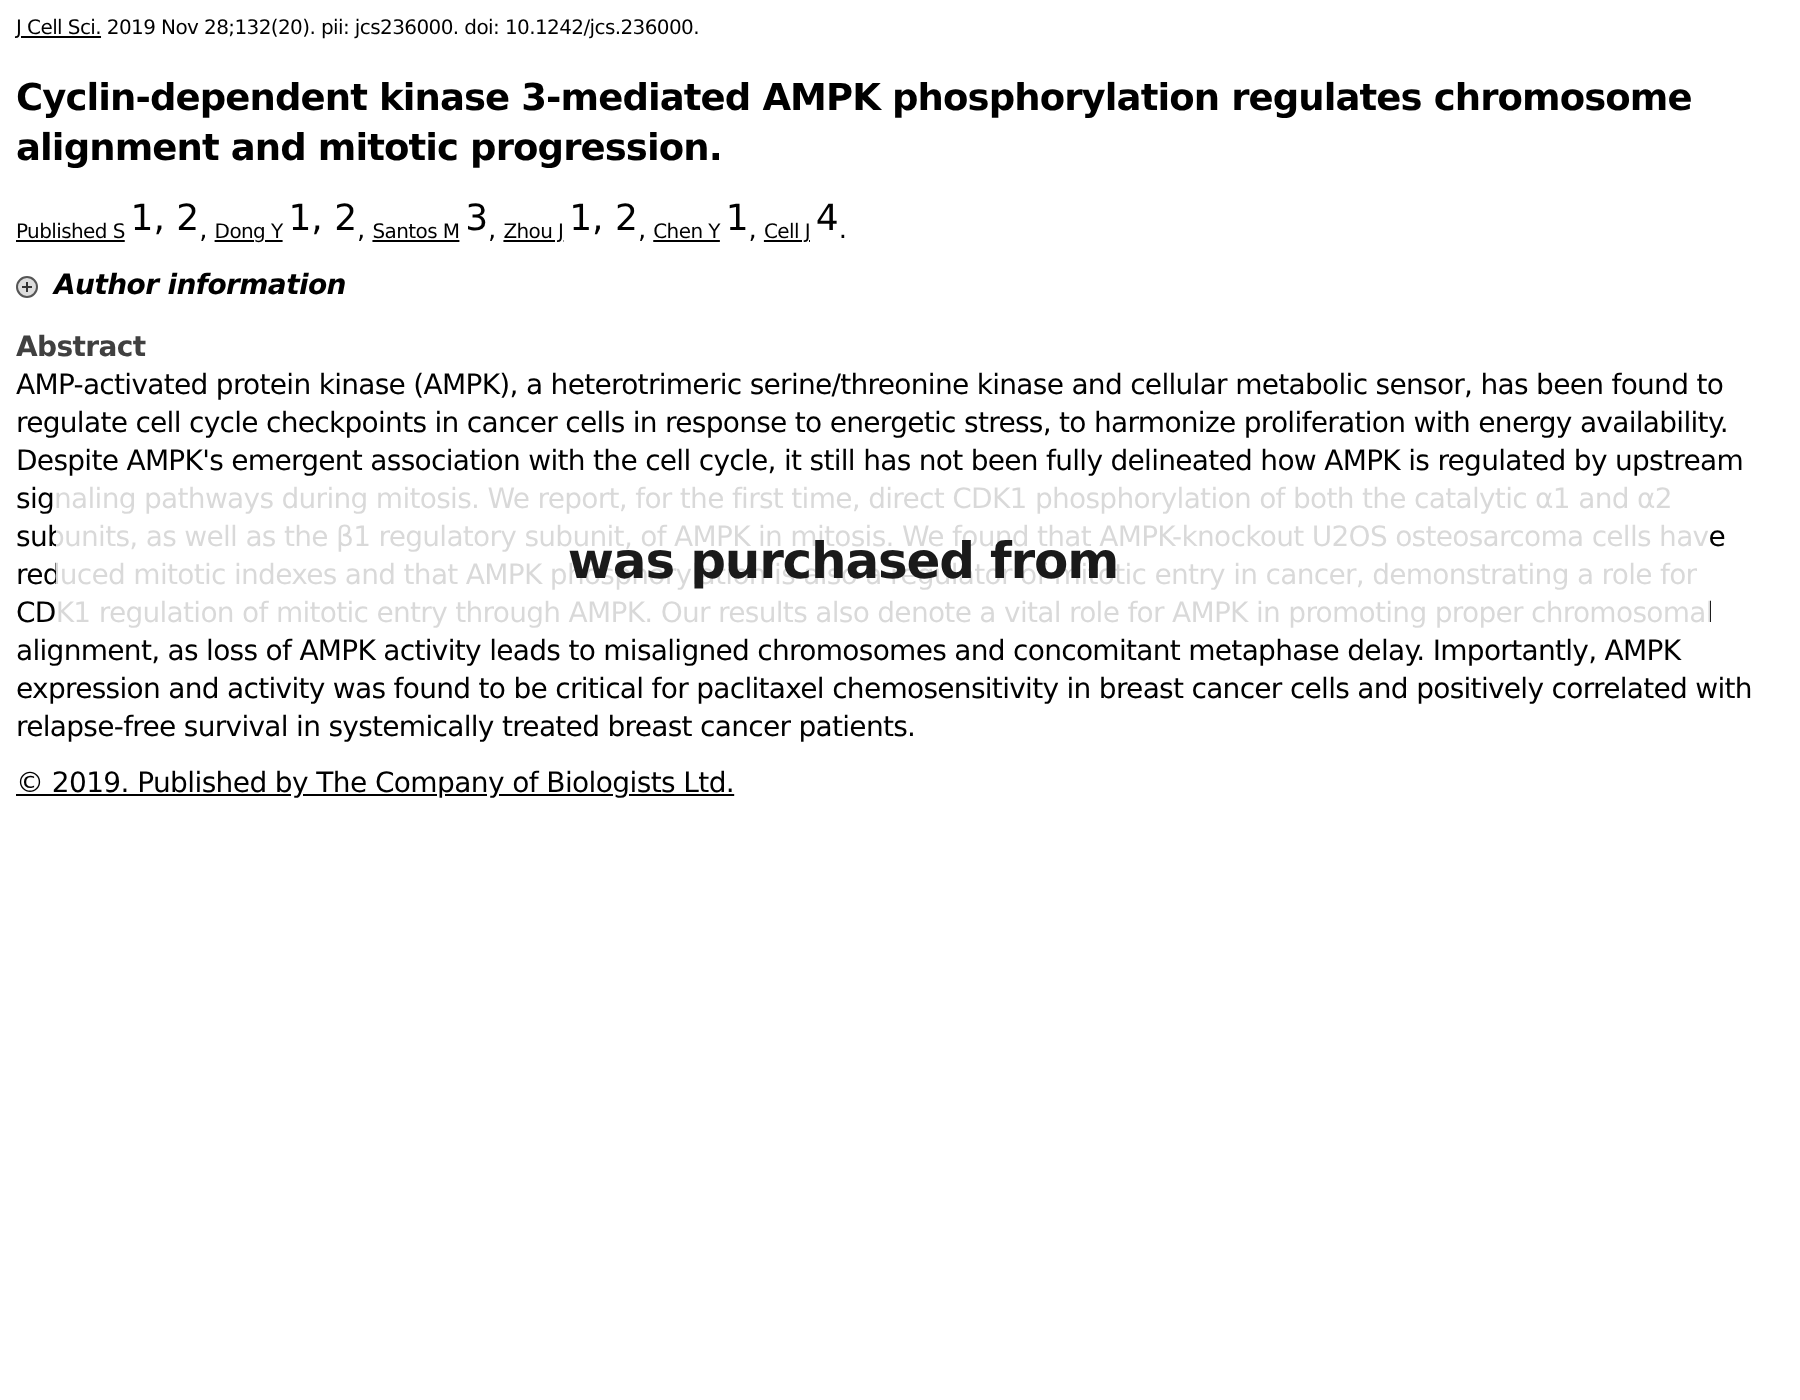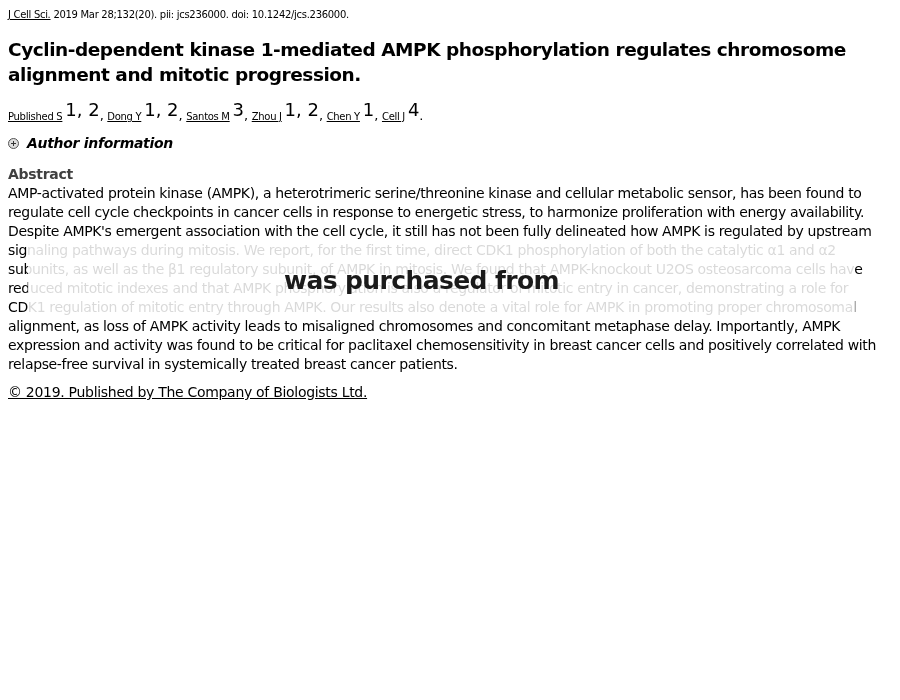--- a/index.html
+++ b/index.html
@@ -165,24 +165,24 @@
     .ad-text .mid {
       padding: 0 7px;
     }
   </style>
 </head>
 <body>
 
 <div class="page">
 
   <div class="citation">
-    <a class="journal">J Cell Sci.</a><span> 2019 Mar 28;132(20). pii: jcs236000. doi: 10.1242/jcs.236000.</span>
-  </div>
-
-  <h1 class="title">Cyclin-dependent kinase 1-mediated AMPK phosphorylation regulates chromosome alignment and mitotic progression.</h1>
+    <a class="journal">J Cell Sci.</a><span> 2019 Nov 28;132(20). pii: jcs236000. doi: 10.1242/jcs.236000.</span>
+  </div>
+
+  <h1 class="title">Cyclin-dependent kinase 3-mediated AMPK phosphorylation regulates chromosome alignment and mitotic progression.</h1>
 
   <div class="authors">
     <a class="author">Published S</a>
     <sup>1, 2</sup><span class="sep">, </span>
     <a class="author">Dong Y</a>
     <sup>1, 2</sup><span class="sep">, </span>
     <a class="author">Santos M</a>
     <sup>3</sup><span class="sep">, </span>
     <a class="author">Zhou J</a>
     <sup>1, 2</sup><span class="sep">, </span>

